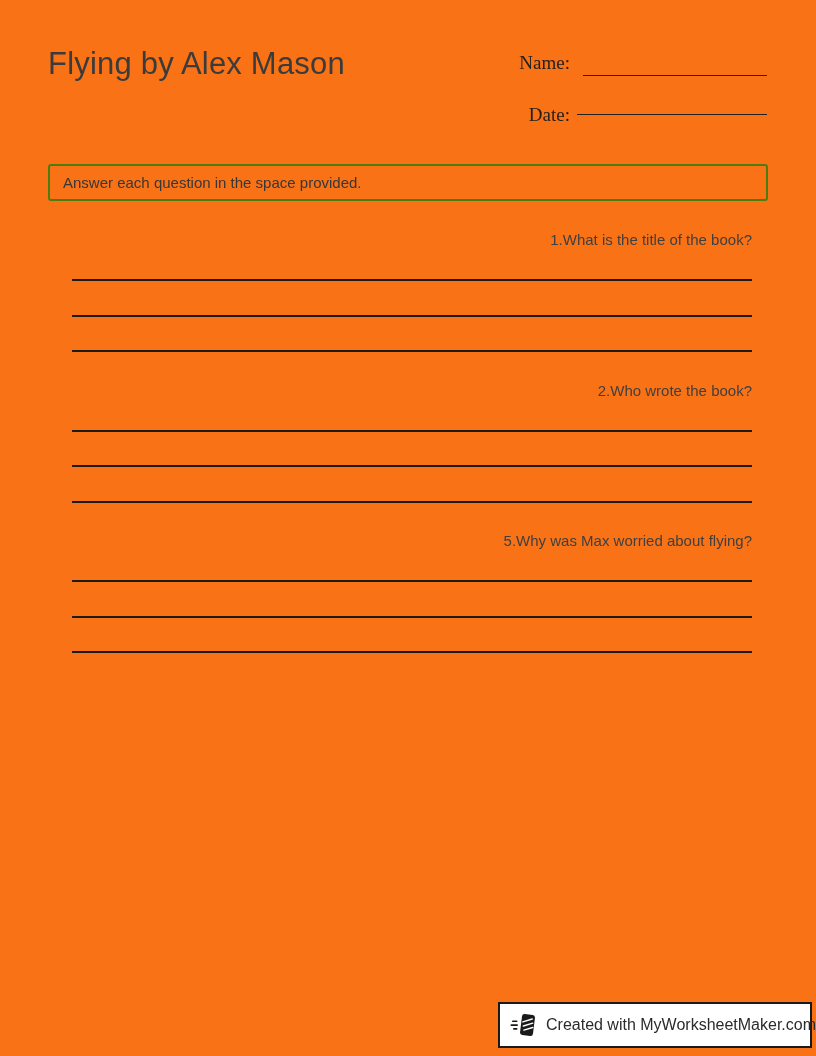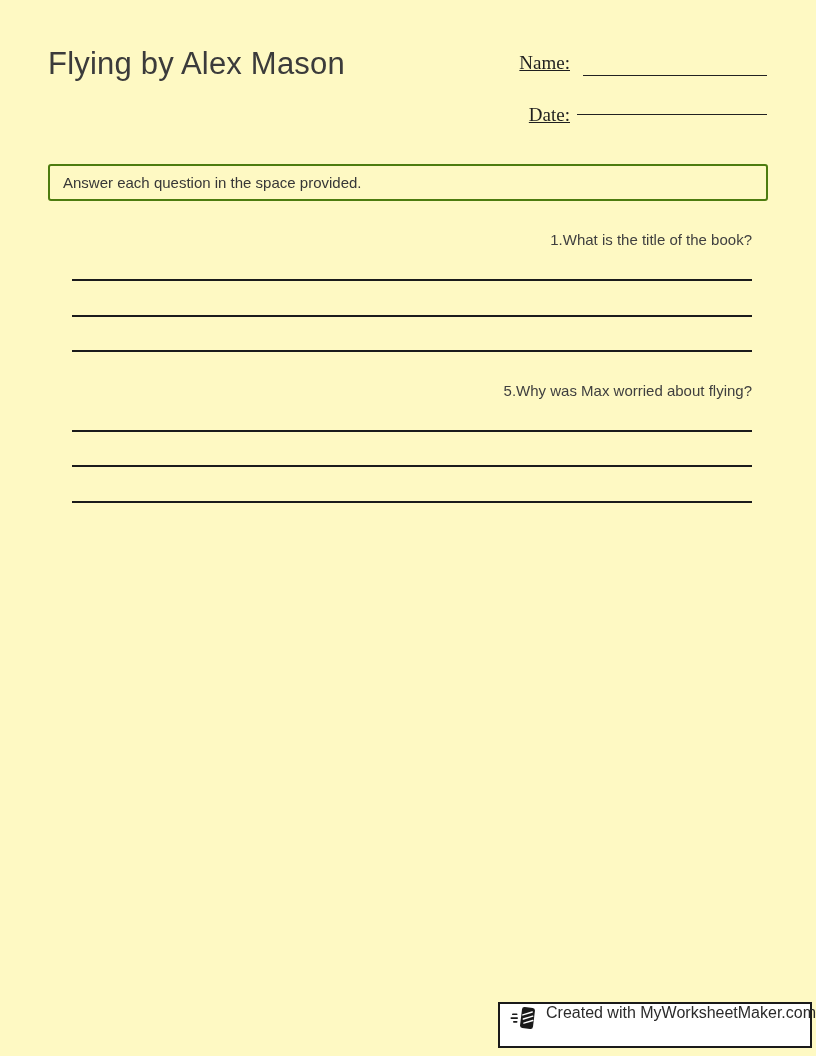--- a/index.html
+++ b/index.html
@@ -1,20 +1,20 @@
 <!DOCTYPE html>
 <html><head>
 <meta charset="utf-8">
 <style>
   html, body { margin: 0; padding: 0; background: #ffffff; }
   .page {
     position: relative;
     width: 816px;
     height: 1056px;
-    background: #fef9c3;
+    background: #f97316;
     font-family: "Liberation Sans", sans-serif;
     overflow: hidden;
   }
 
   
   .title {
     position: absolute;
     left: 48px;
     top: 46px;
     font-size: 31px;
@@ -23,21 +23,20 @@
     letter-spacing: 0.2px;
     white-space: nowrap;
   }
   .field-label {
     position: absolute;
     font-family: "Liberation Serif", serif;
     font-size: 19px;
     color: #1f1f1f;
     text-align: right;
     width: 72px;
-    text-decoration: underline;
   }
   .name-label { top: 52px; left: 498px; }
   .date-label { top: 91px; left: 498px; margin-top: 13px; }
   .field-line {
     position: absolute;
     height: 0;
     border-bottom: 1.5px solid #222222;
   }
   .name-line { left: 583px; top: 75px; width: 184px; }
   .date-line { left: 577px; top: 114px; width: 190px; }
@@ -88,20 +87,21 @@
   .footer-box {
     position: absolute;
     left: 498px;
     top: 1002px;
     width: 314px;
     height: 46px;
     box-sizing: border-box;
     border: 2px solid #1a1a1a;
     background: #ffffff;
     display: flex;
+    align-items: center;
     padding: 0 26px 0 10px;
     gap: 8px;
   }
   .footer-credit {
     font-size: 16px;
     color: #2b2b2b;
     white-space: nowrap;
   }
   .logo-icon { flex: 0 0 auto; display: block; }
 </style>
@@ -125,20 +125,28 @@
   <div class="questions">
     <div class="q-block">
       <div class="q-text">
         <span class="q-num">1.</span><span class="q-label">What is the title of the book?</span>
       </div>
       <div class="answer-line l1"></div>
       <div class="answer-line l2"></div>
       <div class="answer-line l3"></div>
     </div>
 
+    <div class="q-block">
+      <div class="q-text">
+        <span class="q-num">2.</span><span class="q-label">Who wrote the book?</span>
+      </div>
+      <div class="answer-line l1"></div>
+      <div class="answer-line l2"></div>
+      <div class="answer-line l3"></div>
+    </div>
 
 
 
     <div class="q-block">
       <div class="q-text">
         <span class="q-num">5.</span><span class="q-label">Why was Max worried about flying?</span>
       </div>
       <div class="answer-line l1"></div>
       <div class="answer-line l2"></div>
       <div class="answer-line l3"></div>

